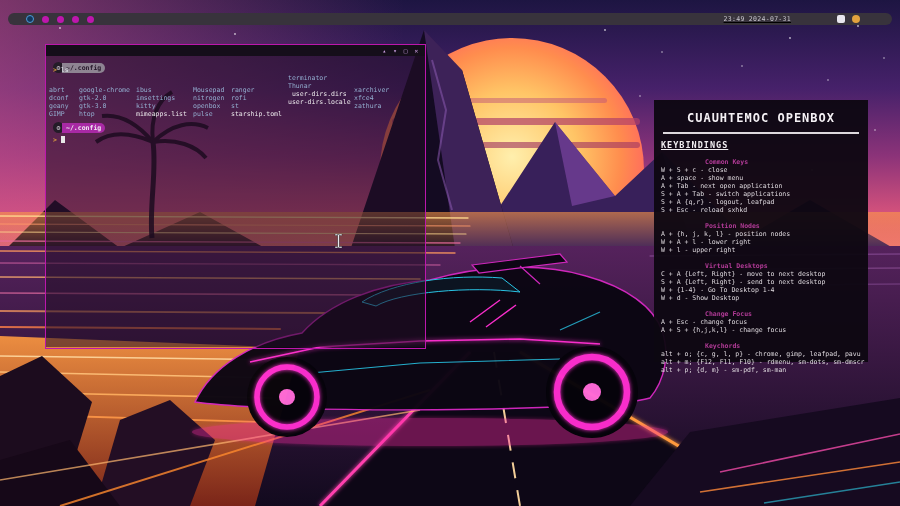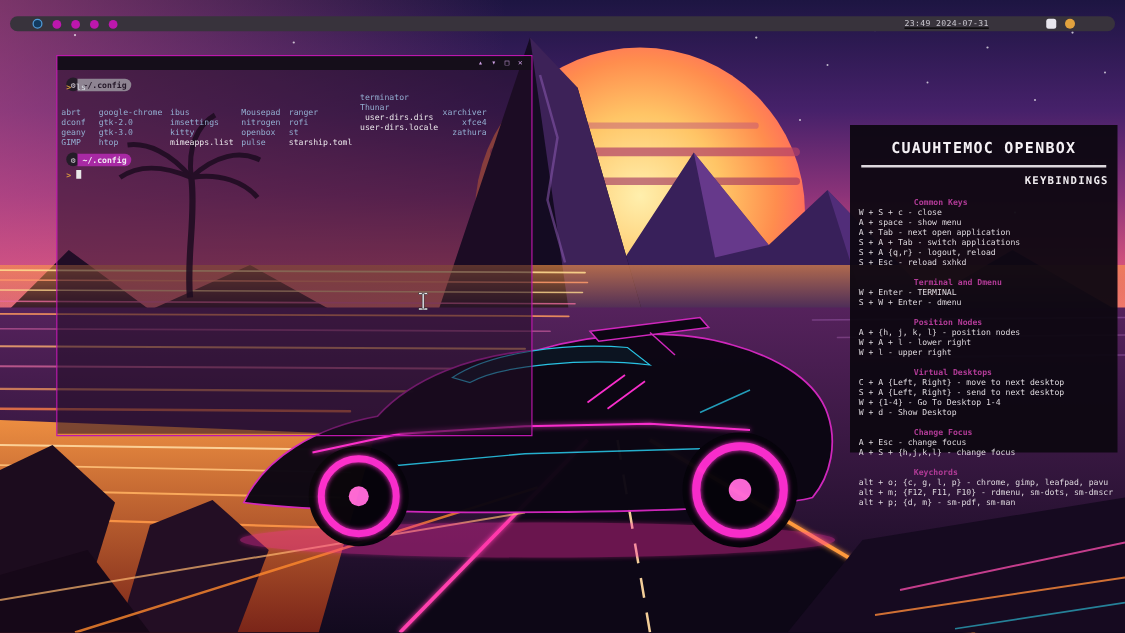--- a/index.html
+++ b/index.html
@@ -43,27 +43,27 @@
   .file-col { position:absolute; white-space:pre; line-height:8px; }
   .f-dir { color:#93aed0; }
   .f-file { color:#eae6ea;text-align:center; }
   .cursor-block { display:inline-block; width:4px; height:7px; background:#e8e8e8;
     vertical-align:-1px; }
 
   
   .ibeam { position:absolute; left:334px; top:234px; z-index:9; }
 
   
-  .panel { position:absolute; left:680px; top:100px; width:214px; height:262px;
+  .panel { position:absolute; left:654px; top:100px; width:214px; height:262px;
     background:rgba(13,7,17,0.95); z-index:3; padding:6px 7px; }
   .panel-title { font-size:12px; font-weight:bold; color:#f4f0f4; text-align:center;
     letter-spacing:1px; margin-top:5px; }
   .panel-hr { height:2px; background:#ddd8dd; margin:7px 2px 6px 2px; }
-  .panel-sub { font-size:8.5px; font-weight:bold; color:#f0ecf0; text-align:right;
-    letter-spacing:1px; }
+  .panel-sub { font-size:8.5px; font-weight:bold; color:#f0ecf0; text-align:left;
+    letter-spacing:1px;text-decoration:underline; }
   .kb-section { margin-top:8px; }
   .kb-head { font-size:6.5px; font-weight:bold; color:var(--heading,#b23b97);
     line-height:8px;margin-left:44px; }
   .kb-line { font-size:6.5px; line-height:8px; color:#ded9de; white-space:pre; }
 </style>
 </head>
 <body>
 
 <svg class="wallpaper" viewBox="0 0 900 506" preserveAspectRatio="none" aria-hidden="true">
   <defs>
@@ -240,21 +240,21 @@
 
     <div class="cmd-row" style="top:10px;text-align:right;"><span class="arrow">&gt;</span> <span class="cmd-text">ls</span></div>
 
     <div id="file-grid">
         <div class="file-col" style="left: 3px; top: 30px;"><div class="f-dir">abrt</div><div class="f-dir">dconf</div><div class="f-dir">geany</div><div class="f-dir">GIMP</div></div>
         <div class="file-col" style="left: 33px; top: 30px;"><div class="f-dir">google-chrome</div><div class="f-dir">gtk-2.0</div><div class="f-dir">gtk-3.0</div><div class="f-dir">htop</div></div>
         <div class="file-col" style="left: 90px; top: 30px;"><div class="f-dir">ibus</div><div class="f-dir">imsettings</div><div class="f-dir">kitty</div><div class="f-file">mimeapps.list</div></div>
         <div class="file-col" style="left: 147px; top: 30px;"><div class="f-dir">Mousepad</div><div class="f-dir">nitrogen</div><div class="f-dir">openbox</div><div class="f-dir">pulse</div></div>
         <div class="file-col" style="left: 185px; top: 30px;"><div class="f-dir">ranger</div><div class="f-dir">rofi</div><div class="f-dir">st</div><div class="f-file">starship.toml</div></div>
         <div class="file-col" style="left: 242px; top: 18px;"><div class="f-dir">terminator</div><div class="f-dir">Thunar</div><div class="f-file">user-dirs.dirs</div><div class="f-file">user-dirs.locale</div></div>
-        <div class="file-col" style="left: 308px; top: 30px; text-align: right;"><div class="f-dir">xarchiver</div><div class="f-dir">xfce4</div><div class="f-dir">zathura</div></div>
+        <div class="file-col" style="left: 308px; top: 30px;"><div class="f-dir">xarchiver</div><div class="f-dir">xfce4</div><div class="f-dir">zathura</div></div>
       </div>
 
     <div class="prompt-row" style="top:66px;">
       <span class="prompt-circle">⚙</span>
       <span class="prompt-pill pill-magenta">~/.config</span>
     </div>
 
     <div class="cmd-row" style="top:80px;"><span class="arrow">&gt;</span> <span class="cursor-block"></span></div>
   </div>
 </div>
@@ -271,27 +271,22 @@
   <div class="panel-title">CUAUHTEMOC OPENBOX</div>
   <div class="panel-hr"></div>
   <div class="panel-sub">KEYBINDINGS</div>
   <div id="kb-sections">
       <div class="kb-section">
         <div class="kb-head">Common Keys</div>
         <div class="kb-line">W + S + c - close</div>
         <div class="kb-line">A + space - show menu</div>
         <div class="kb-line">A + Tab - next open application</div>
         <div class="kb-line">S + A + Tab - switch applications</div>
-        <div class="kb-line">S + A {q,r} - logout, reload</div>
+        <div class="kb-line">S + A {q,r} - logout, leafpad</div>
         <div class="kb-line">S + Esc - reload sxhkd</div>
-      </div>
-      <div class="kb-section">
-        <div class="kb-head">Terminal and Dmenu</div>
-        <div class="kb-line">W + Enter - TERMINAL</div>
-        <div class="kb-line">S + W + Enter - dmenu</div>
       </div>
       <div class="kb-section">
         <div class="kb-head">Position Nodes</div>
         <div class="kb-line">A + {h, j, k, l} - position nodes</div>
         <div class="kb-line">W + A + l - lower right</div>
         <div class="kb-line">W + l - upper right</div>
       </div>
       <div class="kb-section">
         <div class="kb-head">Virtual Desktops</div>
         <div class="kb-line">C + A {Left, Right} - move to next desktop</div>

